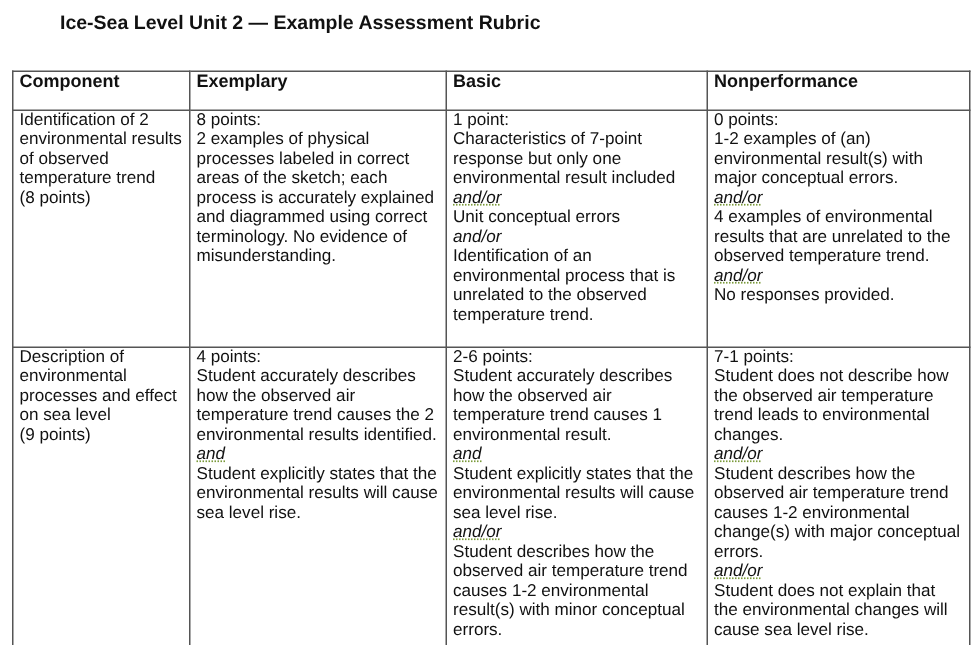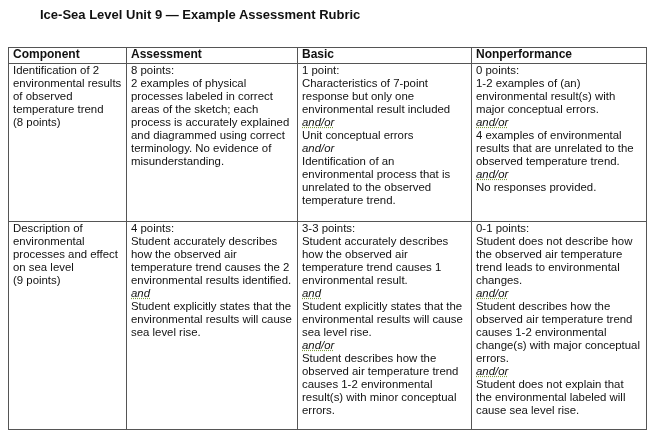--- a/index.html
+++ b/index.html
@@ -3,43 +3,43 @@
 <meta charset="utf-8">
 <style>
   html, body { margin: 0; padding: 0; background: #ffffff; }
   body { width: 650px; height: 430px; position: relative; overflow: hidden;
          font-family: "Liberation Sans", sans-serif; color: #111; }
   .title { position: absolute; left: 40px; top: 7px; font-size: 13px; font-weight: bold; letter-spacing: 0px; }
   table.rubric { position: absolute; left: 8px; top: 47px; width: 638px;
                  border-collapse: collapse; table-layout: fixed; font-size: 11.4px; line-height: 13px; }
   table.rubric td, table.rubric th { border: 1.4px solid #555; vertical-align: top;
                  padding: 0 4px 0 4px; text-align: left; }
-  table.rubric th { font-weight: bold; font-size: 12px; line-height: 13px; padding-top: 0; padding-bottom: 2px; }
+  table.rubric th { font-weight: bold; font-size: 12px; line-height: 13px; padding-top: 0; padding-bottom: 12px; }
   col.c1 { width: 118px; } col.c2 { width: 171px; } col.c3 { width: 174px; } col.c4 { width: 175px; }
   tr.row1 td { height: 157px; }
   tr.row2 td { height: 207px; }
   .line { display: block; white-space: normal; }
   .conj { font-style: italic; text-decoration: underline; text-decoration-style: dotted; text-decoration-color: #7a9a3a; }
 </style>
 </head>
 <body>
 
-<div class="title">Ice-Sea Level Unit 9 — Example Assessment Rubric</div>
+<div class="title">Ice-Sea Level Unit 2 — Example Assessment Rubric</div>
 
 <table class="rubric">
   <colgroup>
       <col class="c1">
       <col class="c2">
       <col class="c3">
       <col class="c4">
     </colgroup>
   <tbody>
       <tr>
     <th>Component</th>
-    <th>Assessment</th>
+    <th>Exemplary</th>
     <th>Basic</th>
     <th>Nonperformance</th>
   </tr>
   <tr class="row1">
     <td>
       <span class="line">Identification of 2 environmental results of observed temperature trend</span>
       <span class="line">(8 points)</span>
     </td>
     <td>
       <span class="line">8 points:</span>
@@ -67,30 +67,30 @@
       <span class="line">Description of environmental processes and effect on sea level</span>
       <span class="line">(9 points)</span>
     </td>
     <td>
       <span class="line">4 points:</span>
       <span class="line">Student accurately describes how the observed air temperature trend causes the 2 environmental results identified.</span>
       <span class="line conj">and</span>
       <span class="line">Student explicitly states that the environmental results will cause sea level rise.</span>
     </td>
     <td>
-      <span class="line">3-3 points:</span>
+      <span class="line">2-6 points:</span>
       <span class="line">Student accurately describes how the observed air temperature trend causes 1 environmental result.</span>
       <span class="line conj">and</span>
       <span class="line">Student explicitly states that the environmental results will cause sea level rise.</span>
       <span class="line conj">and/or</span>
       <span class="line">Student describes how the observed air temperature trend causes 1-2 environmental result(s) with minor conceptual errors.</span>
     </td>
     <td>
-      <span class="line">0-1 points:</span>
+      <span class="line">7-1 points:</span>
       <span class="line">Student does not describe how the observed air temperature trend leads to environmental changes.</span>
       <span class="line conj">and/or</span>
       <span class="line">Student describes how the observed air temperature trend causes 1-2 environmental change(s) with major conceptual errors.</span>
       <span class="line conj">and/or</span>
-      <span class="line">Student does not explain that the environmental labeled will cause sea level rise.</span>
+      <span class="line">Student does not explain that the environmental changes will cause sea level rise.</span>
     </td>
   </tr>
 </tbody>
   </table>
 
 </body></html>

